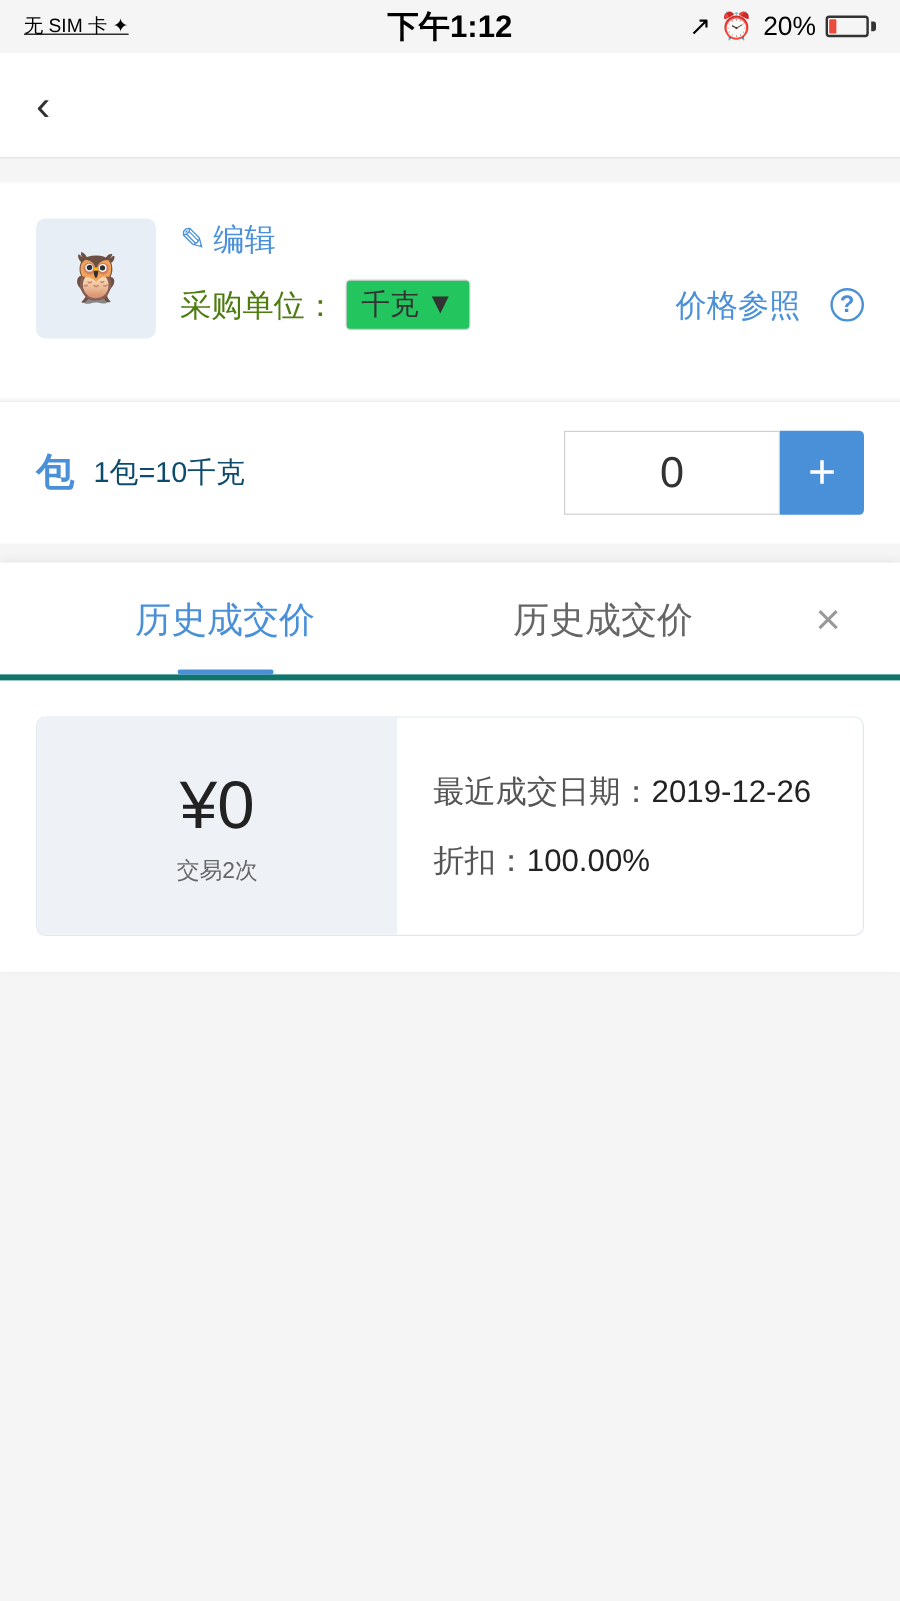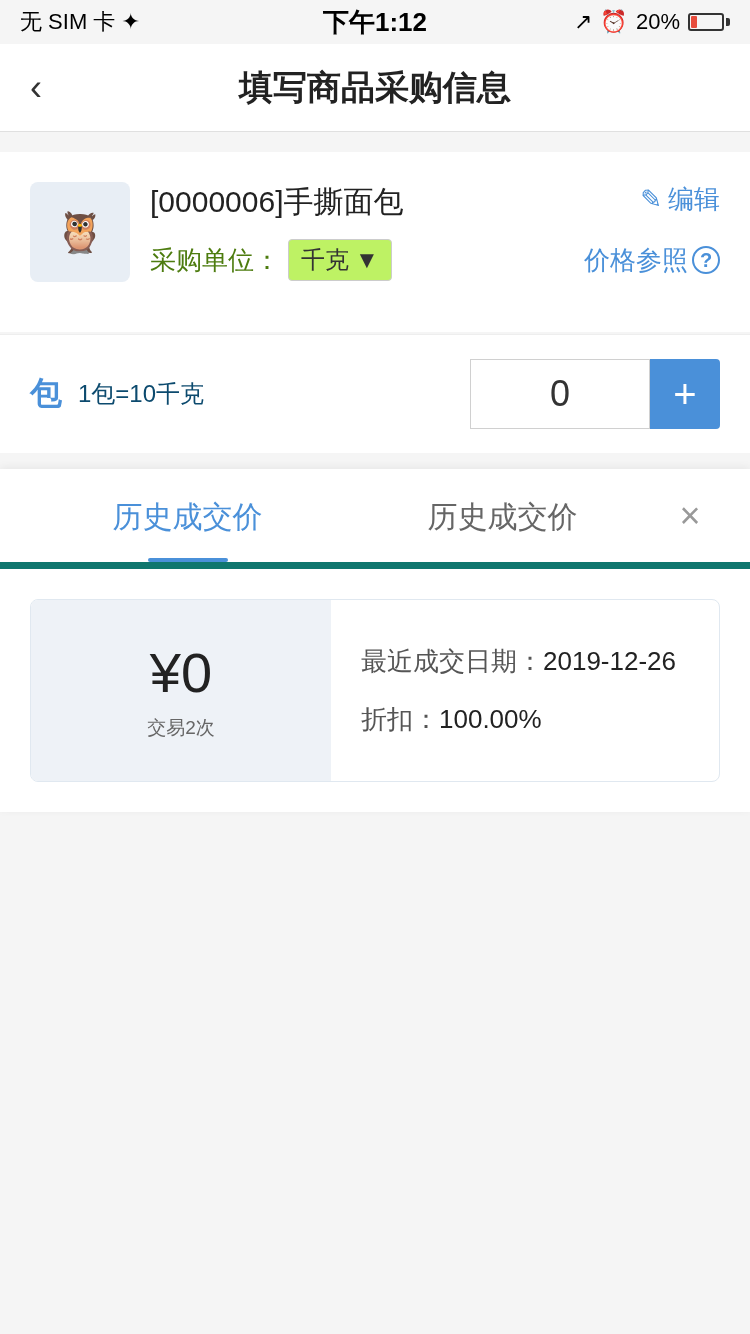--- a/index.html
+++ b/index.html
@@ -20,21 +20,22 @@
       display: flex;
       align-items: center;
       justify-content: space-between;
       padding: 0 20px;
       font-size: 24px;
       font-weight: 500;
     }
     .status-left {
       display: flex;
       gap: 10px;
-      font-size: 22px;
+      font-size: 16px;
+      text-decoration: underline;
     }
     .status-center {
       font-size: 26px;
       font-weight: 600;
       position: absolute;
       left: 50%;
       transform: translateX(-50%);
     }
     .status-right {
       display: flex;
@@ -161,28 +162,28 @@
     }
     .unit-select {
       display: inline-flex;
       align-items: center;
       border: 1px solid #ccc;
       border-radius: 4px;
       padding: 4px 12px;
       font-size: 24px;
       color: #333;
       cursor: pointer;
-      background: #bef264;
+      background: #22c55e;
       gap: 6px;
       margin-left: 8px;
     }
     .price-ref {
       display: flex;
       align-items: center;
-      gap: 4px;
+      gap: 25px;
       color: #4a90d9;
       font-size: 26px;
       cursor: pointer;
     }
     .help-icon {
       width: 28px;
       height: 28px;
       border-radius: 50%;
       border: 2px solid #4a90d9;
       display: flex;
@@ -251,21 +252,21 @@
       background: #fff;
       margin-top: 16px;
       border-radius: 0;
       box-shadow: 0 -2px 8px rgba(0,0,0,0.06);
     }
 
     
     .tabs {
       display: flex;
       align-items: center;
-      border-bottom: 7px solid #0f766e;
+      border-bottom: 5px solid #0f766e;
       padding: 0 30px;
       background: #fff;
       position: relative;
     }
     .tab-item {
       flex: 1;
       text-align: center;
       padding: 28px 0 24px;
       font-size: 30px;
       cursor: pointer;
@@ -365,31 +366,29 @@
       <div class="battery-body">
         <div class="battery-fill"></div>
       </div>
       <div class="battery-tip"></div>
     </div>
   </div>
 </div>
 
 <div class="nav-bar">
   <div class="nav-back">‹</div>
-  <div class="nav-title">填写商品采购信息</div>
 </div>
 
 <div class="product-card">
   <div class="product-header">
     <div class="product-logo">
       <div class="owl-icon">🦉</div>
     </div>
     <div class="product-info">
       <div class="product-row">
-        <div class="product-name">[0000006]手撕面包</div>
         <div class="edit-btn">
           <span>✎</span>
           <span>编辑</span>
         </div>
       </div>
       <div class="product-unit-row">
         <div style="display:flex; align-items:center;">
           <span class="unit-label">采购单位：</span>
           <div class="unit-select">
             <span>千克</span>

